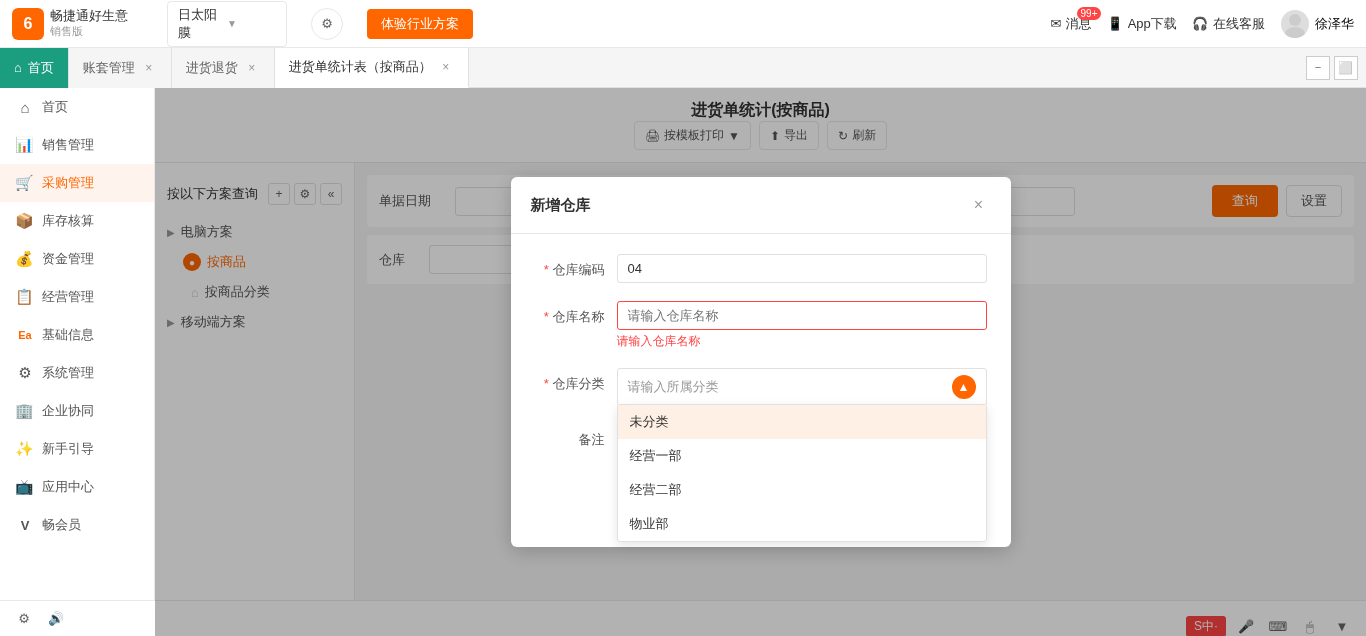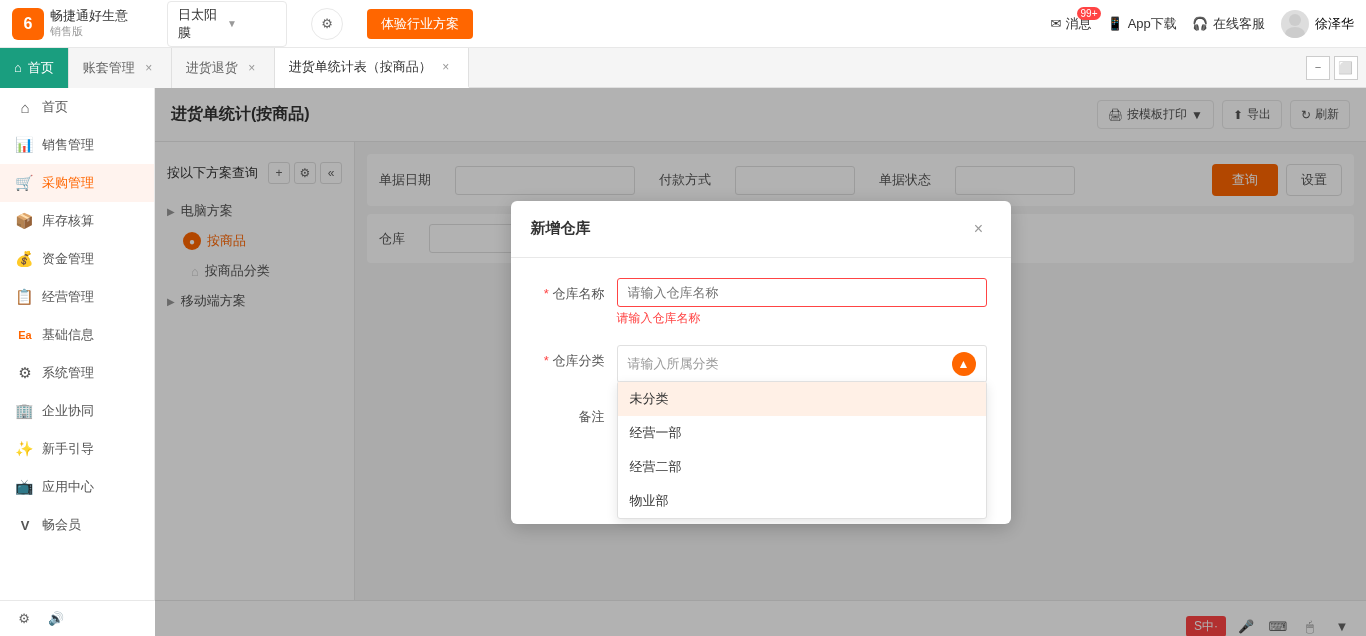--- a/index.html
+++ b/index.html
@@ -221,20 +221,21 @@
       overflow: hidden;
       position: relative;
     }
     .page-header {
       background: #fff;
       padding: 12px 16px;
       display: flex;
       align-items: center;
       justify-content: space-between;
       border-bottom: 1px solid #e8e8e8;
+      flex-direction: column;
     }
     .page-title { font-size: 16px; font-weight: bold; color: #333; }
     .page-actions { display: flex; align-items: center; gap: 8px; }
     .action-btn {
       display: flex;
       align-items: center;
       gap: 4px;
       padding: 5px 10px;
       border: 1px solid #e8e8e8;
       border-radius: 4px;
@@ -730,20 +731,26 @@
     <div class="overlay">
       <div class="modal">
         <div class="modal-header">
           <span class="modal-title">新增仓库</span>
           <div class="modal-close">
             <span>×</span>
           </div>
         </div>
         <div class="modal-body">
 
+          <div class="form-row">
+            <span class="form-label required">仓库编码</span>
+            <div class="form-control">
+              <input class="form-input" value="04" style="">
+            </div>
+          </div>
 
           <div class="form-row">
             <span class="form-label required">仓库名称</span>
             <div class="form-control">
               <input class="form-input error" placeholder="请输入仓库名称" style="">
               <div class="error-msg">请输入仓库名称</div>
             </div>
           </div>
 
           <div class="form-row">

